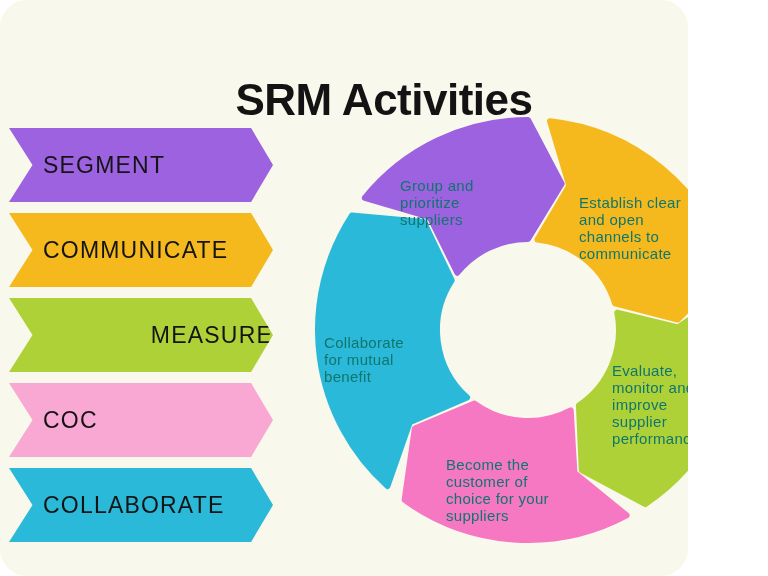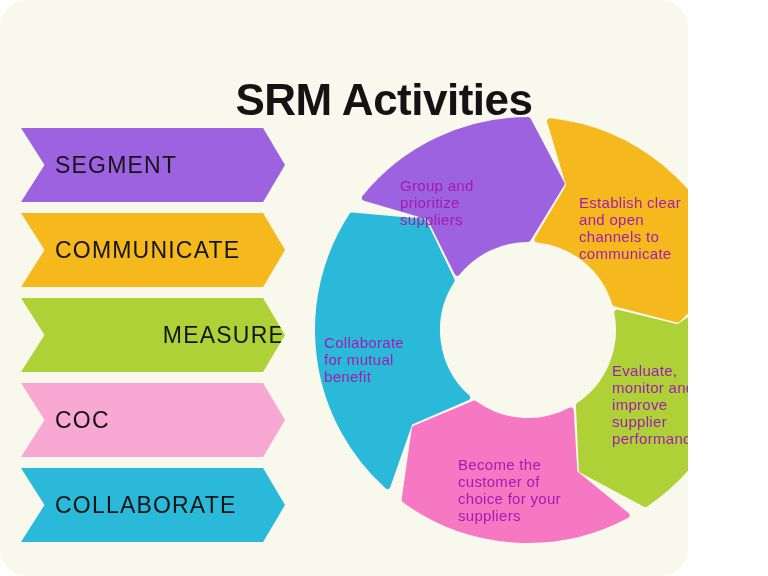--- a/index.html
+++ b/index.html
@@ -16,42 +16,42 @@
     position:absolute;
     top:46px;left:0;width:768px;
     text-align:center;
     font-size:44px;
     font-weight:800;
     letter-spacing:-0.5px;
     color:#131313;
   }
   .arrow{
     position:absolute;
-    left:21px;
+    left:9px;
     width:264px;height:74px;
     display:flex;align-items:center;
     padding-left:34px;
     box-sizing:border-box;
     clip-path:polygon(0% 0%, 91.7% 0%, 100% 50%, 91.7% 100%, 0% 100%, 8.9% 50%);
   }
   .arrow-label{
     font-size:23px;
     font-weight:500;
     letter-spacing:1.2px;
     color:#141414;
   }
   #wheel{position:absolute;left:0;top:0;}
   .wheel-label{
     position:absolute;
     font-size:15px;
     line-height:17px;
     font-weight:500;
     letter-spacing:0.3px;
     white-space:pre-line;
-    color:#a21caf;
+    color:#0f766e;
   }
 </style>
 </head>
 <body>
 
 <div id="canvas" style="background: rgb(249, 248, 236);">
 
   <h1 class="title">SRM Activities</h1>
 
   <div class="arrow" style="top: 128px; background-color: rgb(156, 98, 224);">
@@ -85,21 +85,21 @@
 suppliers</div>
   <div class="wheel-label" style="left:579px;top:194px;width:140px">Establish clear
 and open
 channels to
 communicate</div>
   <div class="wheel-label" style="left:612px;top:362px;width:140px">Evaluate,
 monitor and
 improve
 supplier
 performance</div>
-  <div class="wheel-label" style="left:458px;top:456px;width:160px">Become the
+  <div class="wheel-label" style="left:446px;top:456px;width:160px">Become the
 customer of
 choice for your
 suppliers</div>
   <div class="wheel-label" style="left:324px;top:334px;width:125px">Collaborate
 for mutual
 benefit</div>
 
 </div>
 
 </body></html>

